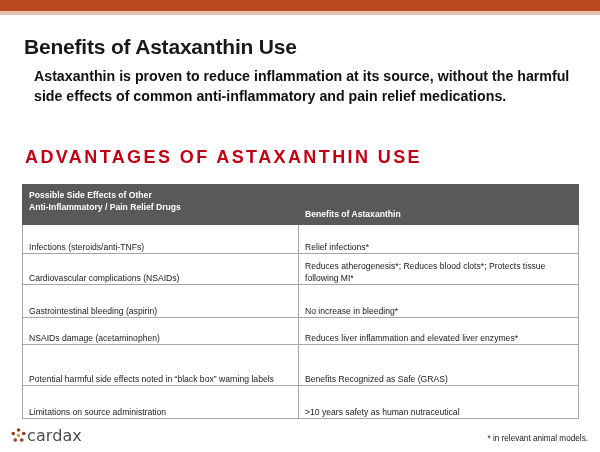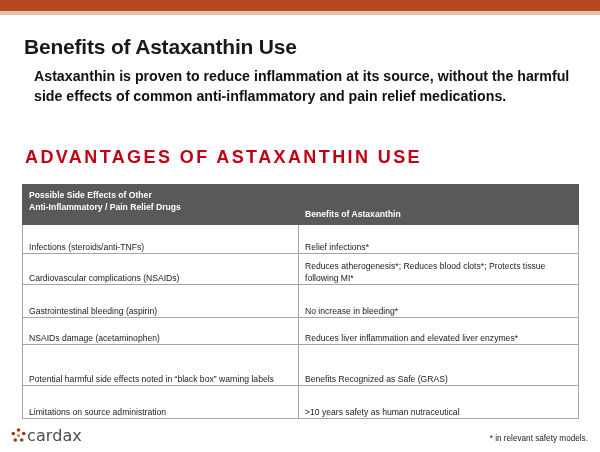--- a/index.html
+++ b/index.html
@@ -200,15 +200,15 @@
       <circle cx="17" cy="17" r="3.3" fill="#c9a24a"></circle>
       <circle cx="17" cy="6" r="3.6" fill="#9c3a1a"></circle>
       <circle cx="27.5" cy="13" r="3.6" fill="#9c3a1a"></circle>
       <circle cx="23.5" cy="26" r="3.6" fill="#9c3a1a"></circle>
       <circle cx="10.5" cy="26" r="3.6" fill="#9c3a1a"></circle>
       <circle cx="6.5" cy="13" r="3.6" fill="#9c3a1a"></circle>
     </svg>
     <span class="logo-text">cardax</span>
   </div>
 
-  <div class="footnote">* in relevant safety models.</div>
+  <div class="footnote">* in relevant animal models.</div>
 
 </div>
 
 </body></html>

